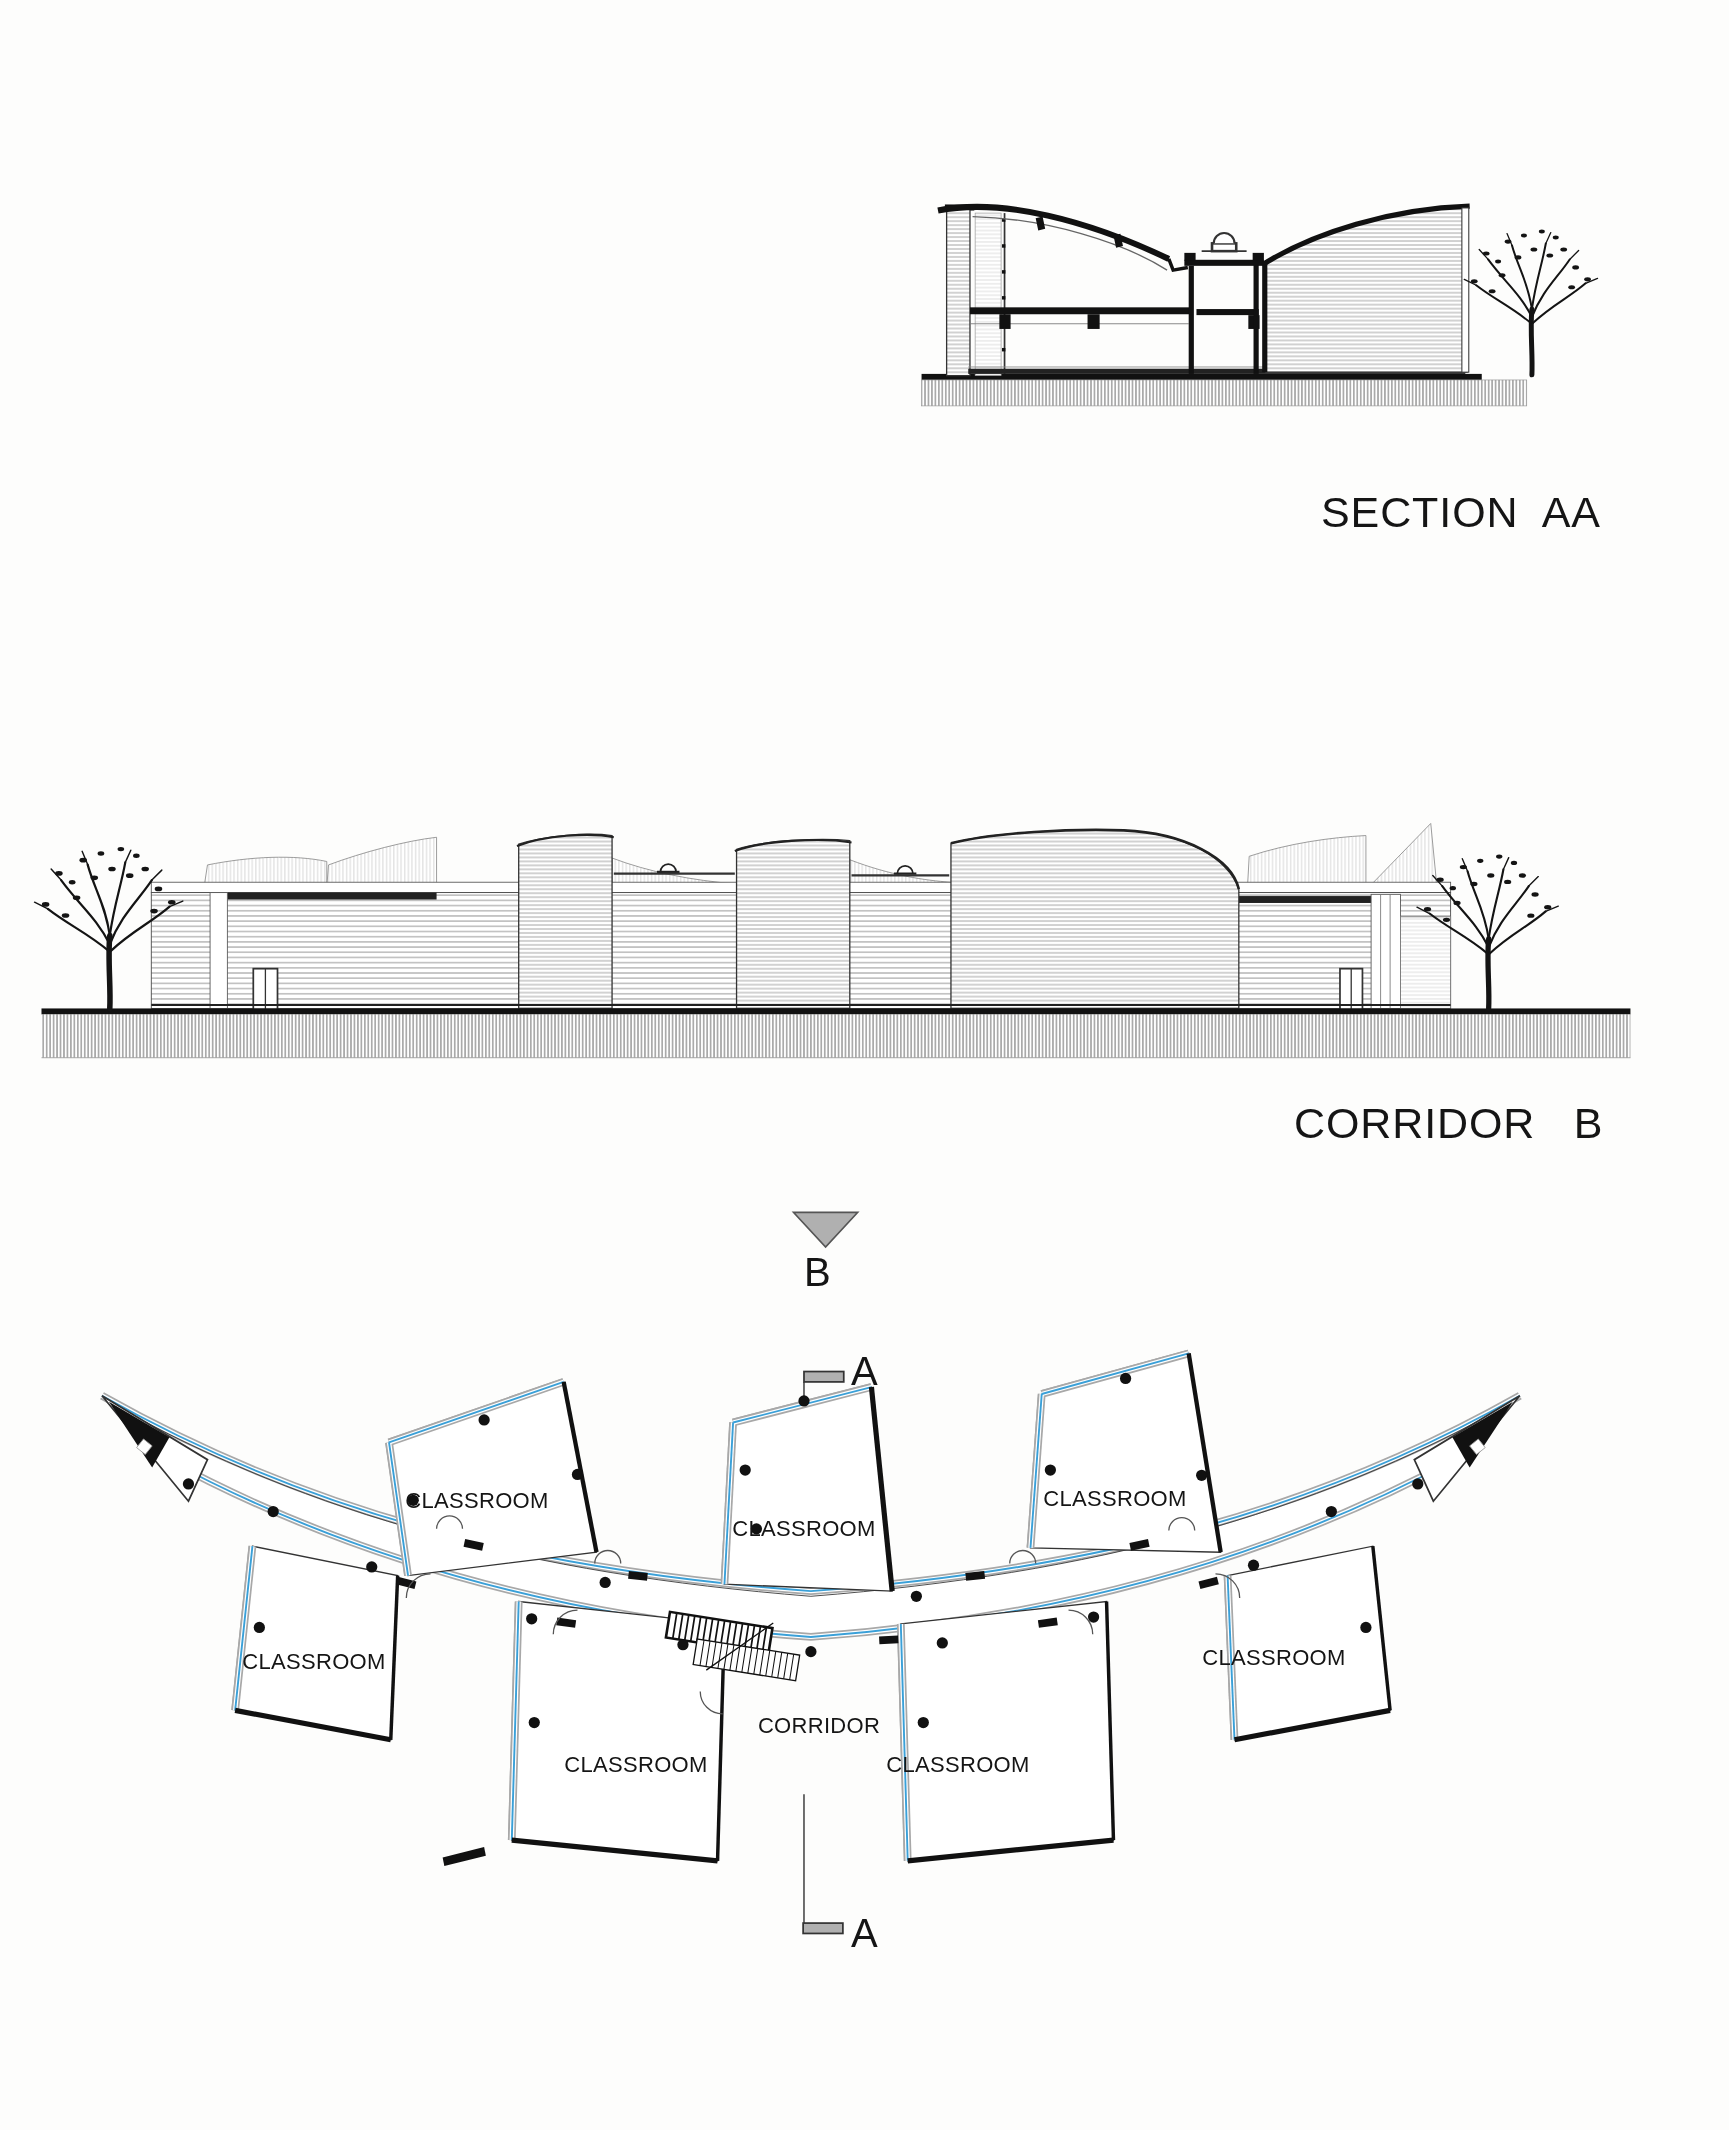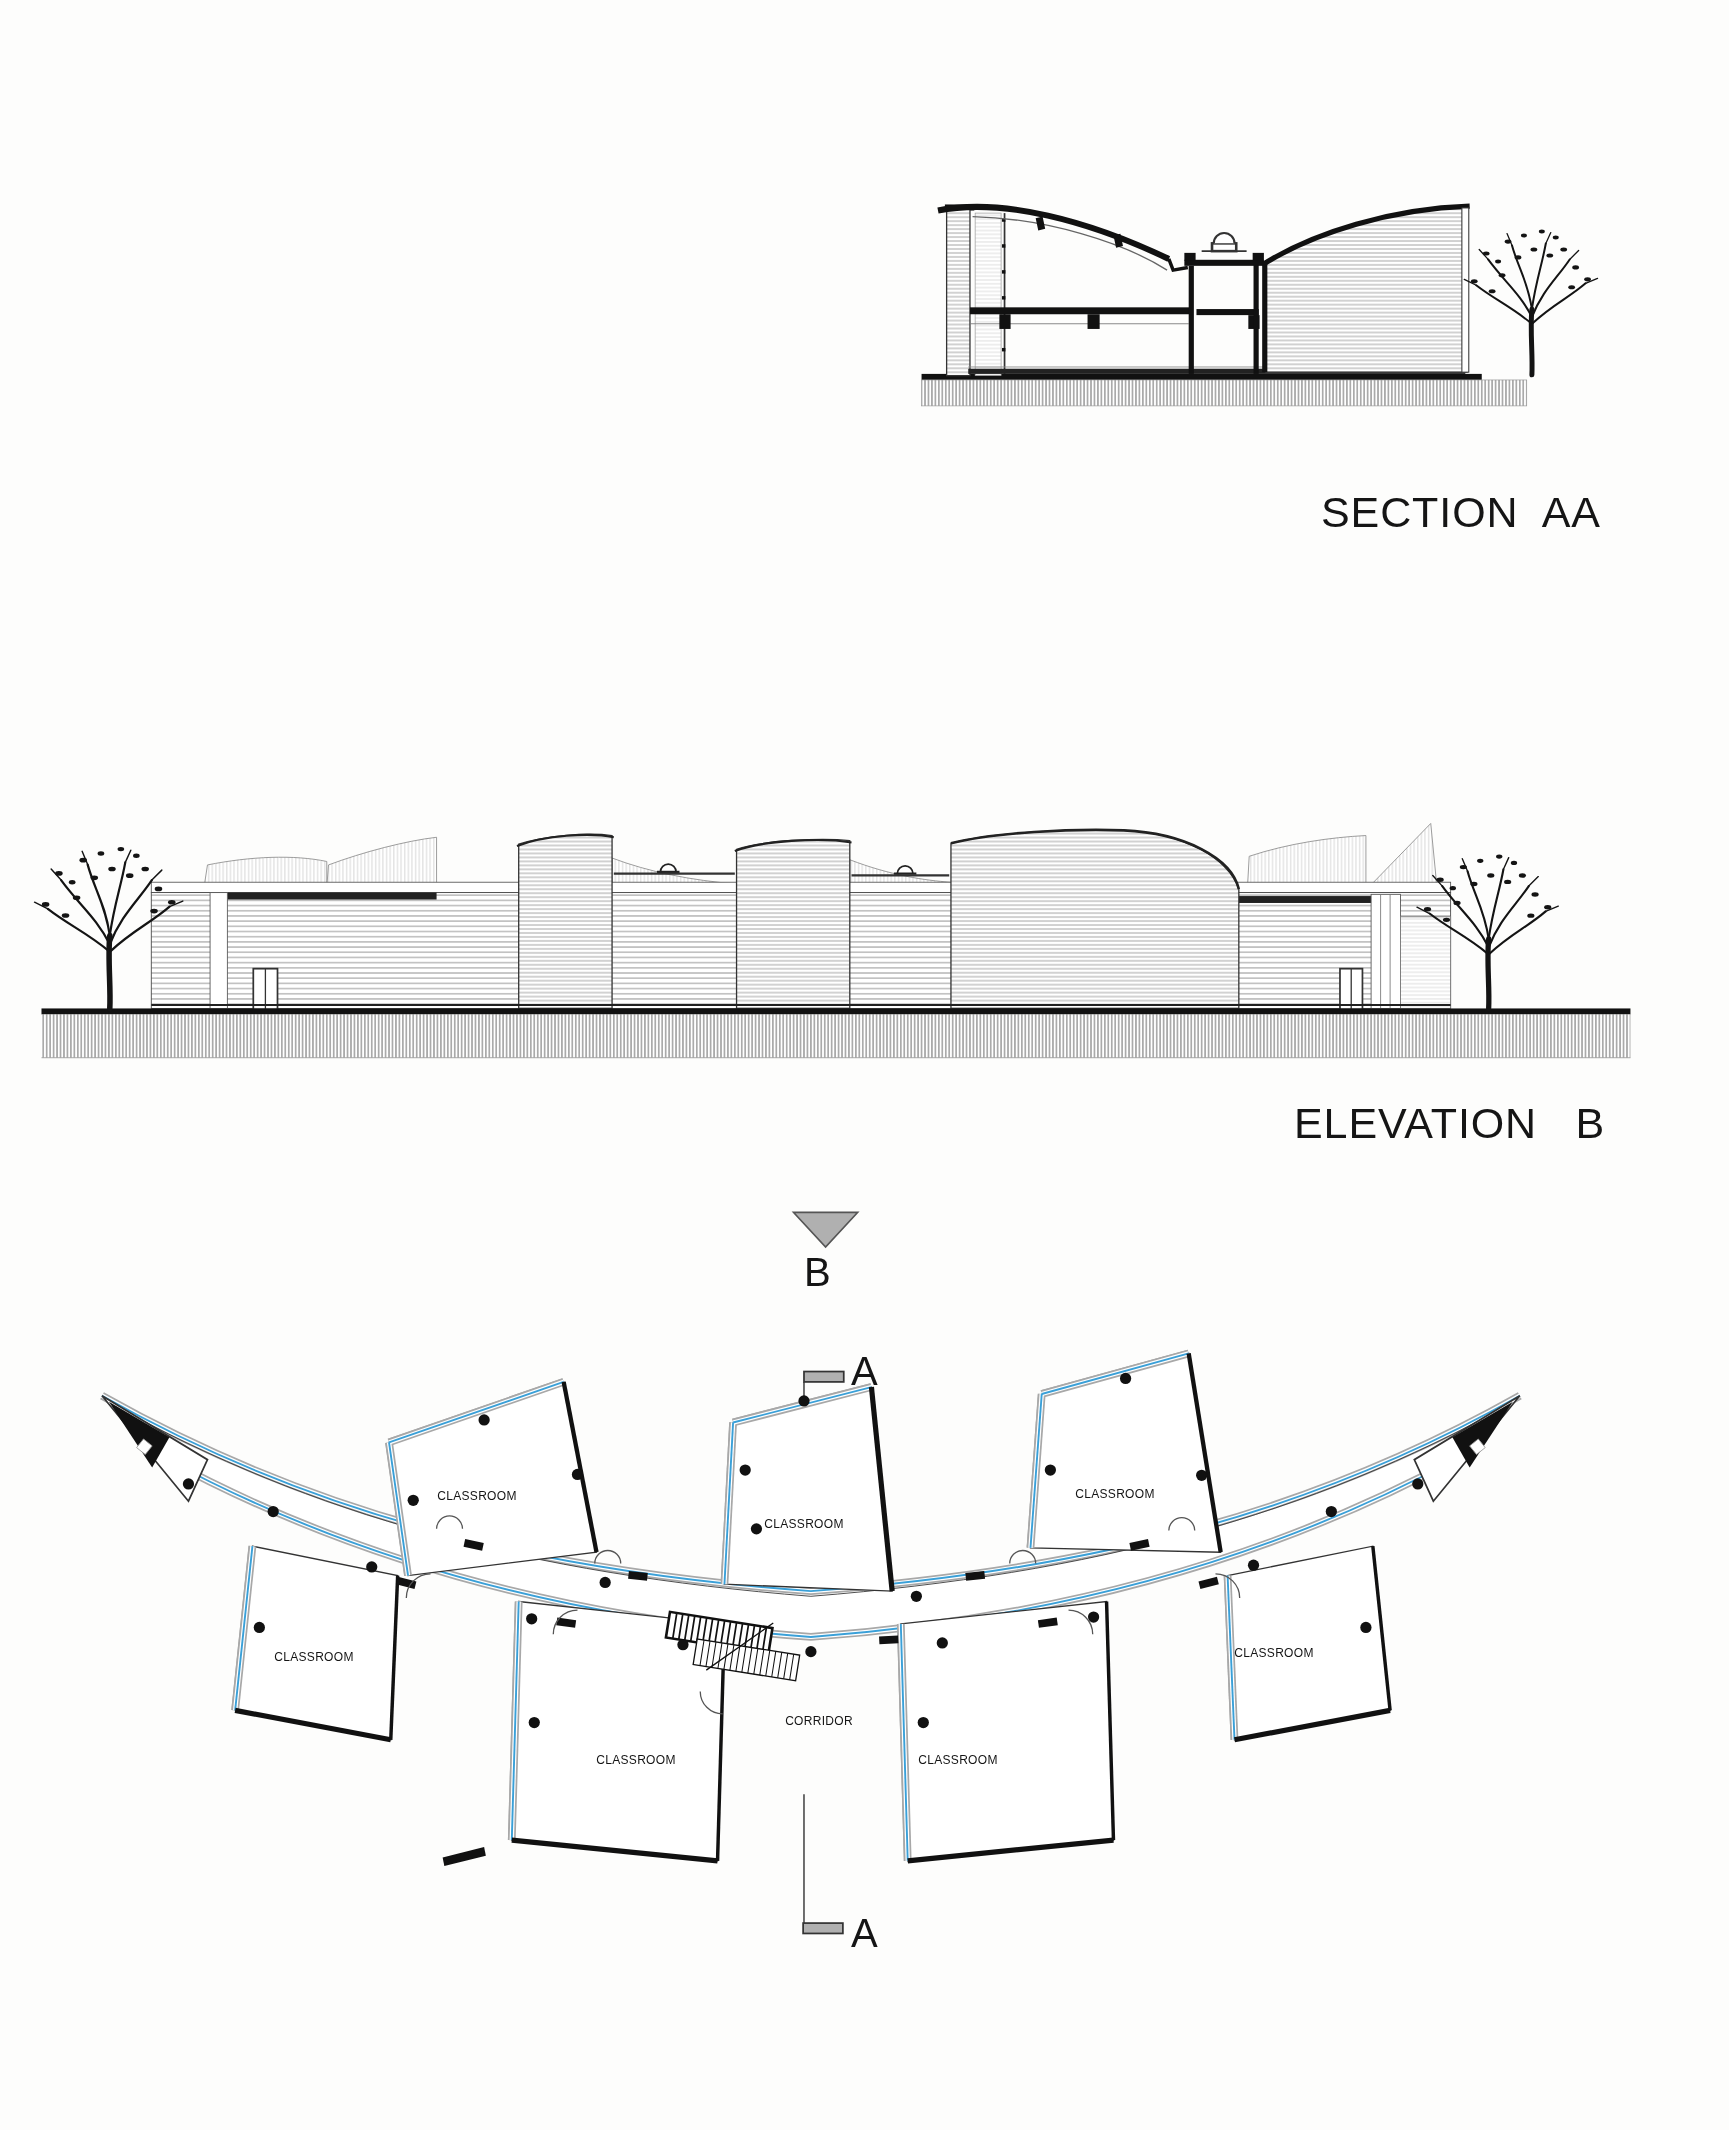--- a/index.html
+++ b/index.html
@@ -2,21 +2,21 @@
 <html style="font-size:14px"><head>
 <meta charset="utf-8">
 <style>
   html,body{margin:0;padding:0;background:#fdfdfc;}
   #sheet{position:relative;width:1663px;height:2131px;background:#fdfdfc;overflow:hidden;
          font-family:"Liberation Sans",sans-serif;color:#111;}
   #dwg{position:absolute;left:0;top:0;}
   .lbl{position:absolute;white-space:pre;color:#151515;line-height:1;}
   .t-big{font-size:43px;letter-spacing:0.9px;}
   .t-marker{font-size:40px;}
-  .t-small{font-size:12px;letter-spacing:0.3px;transform:translateX(-50%);}
+  .t-small{font-size:22px;letter-spacing:0.3px;transform:translateX(-50%);}
 </style>
 </head>
 <body>
 
 <div id="sheet">
 
 <svg id="dwg" width="1729" height="2131" viewBox="0 0 2000 2464">
   <defs>
 
     <pattern id="sid5" width="8" height="6" patternUnits="userSpaceOnUse">
@@ -379,21 +379,21 @@
           <circle cx="1450" cy="1810" r="6.5"></circle>
       <circle cx="300" cy="1882" r="6.5"></circle>
           <circle cx="618" cy="1992" r="6.5"></circle>
       <circle cx="1068" cy="1992" r="6.5"></circle>
           <circle cx="1580" cy="1882" r="6.5"></circle>
     </g>
   </g>
 </svg>
 
 <div class="lbl t-big" style="left:1321px;top:491px;">SECTION  AA</div>
-<div class="lbl t-big" style="left:1294px;top:1102px;">ELEVATION   B</div>
+<div class="lbl t-big" style="left:1294px;top:1102px;">CORRIDOR   B</div>
 
 <div class="lbl t-marker" style="left:804px;top:1252px;">B</div>
 <div class="lbl t-marker" style="left:851px;top:1351px;">A</div>
 <div class="lbl t-marker" style="left:851px;top:1913px;">A</div>
 
 <div class="lbl t-small" style="left:477px;top:1490px;">CLASSROOM</div>
 <div class="lbl t-small" style="left:804px;top:1518px;">CLASSROOM</div>
 <div class="lbl t-small" style="left:1115px;top:1488px;">CLASSROOM</div>
 <div class="lbl t-small" style="left:314px;top:1651px;">CLASSROOM</div>
 <div class="lbl t-small" style="left:636px;top:1754px;">CLASSROOM</div>

